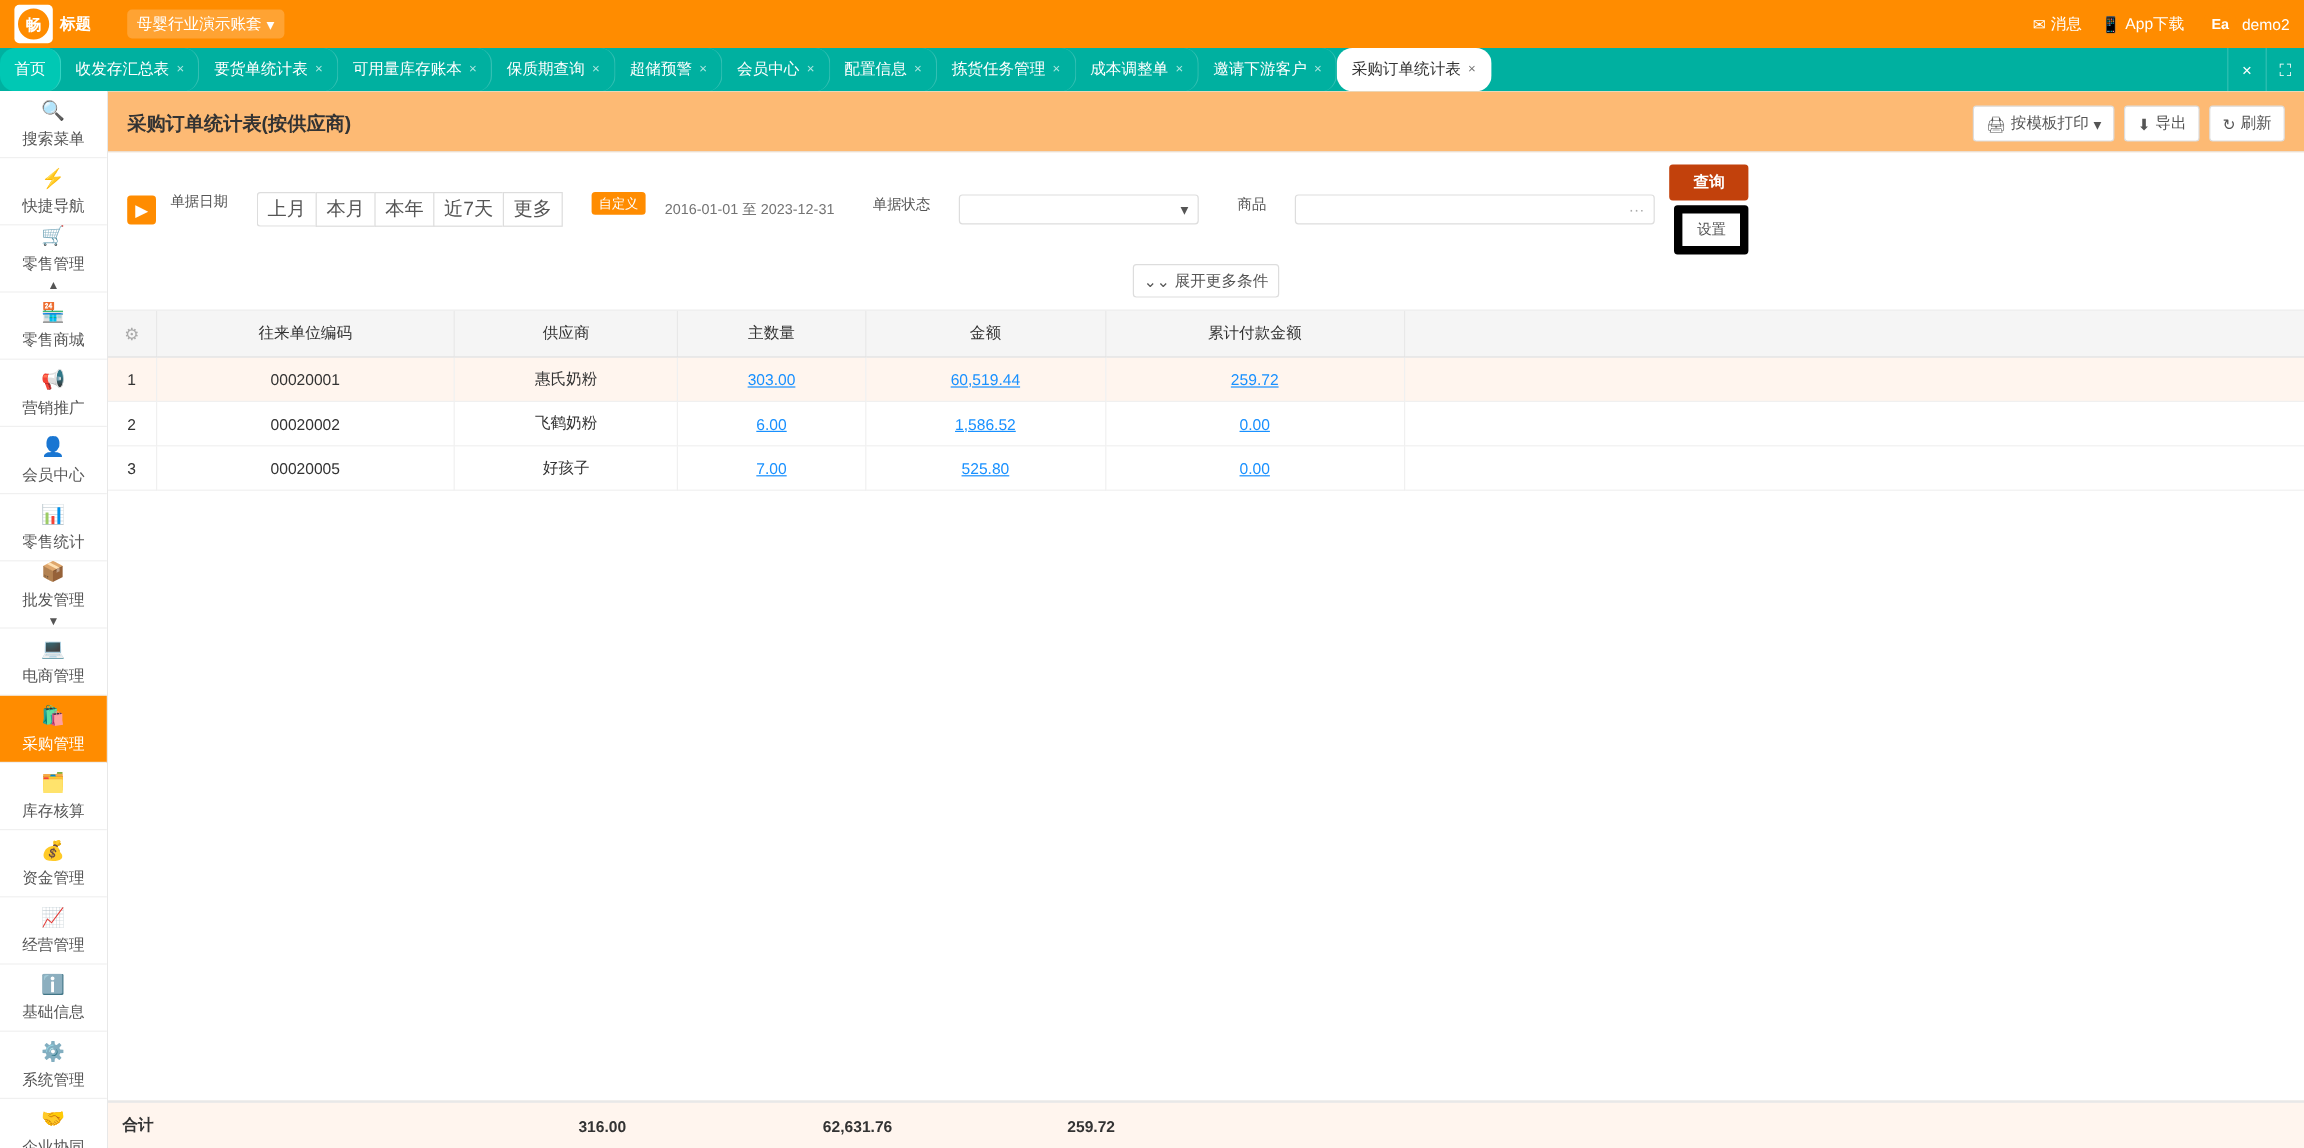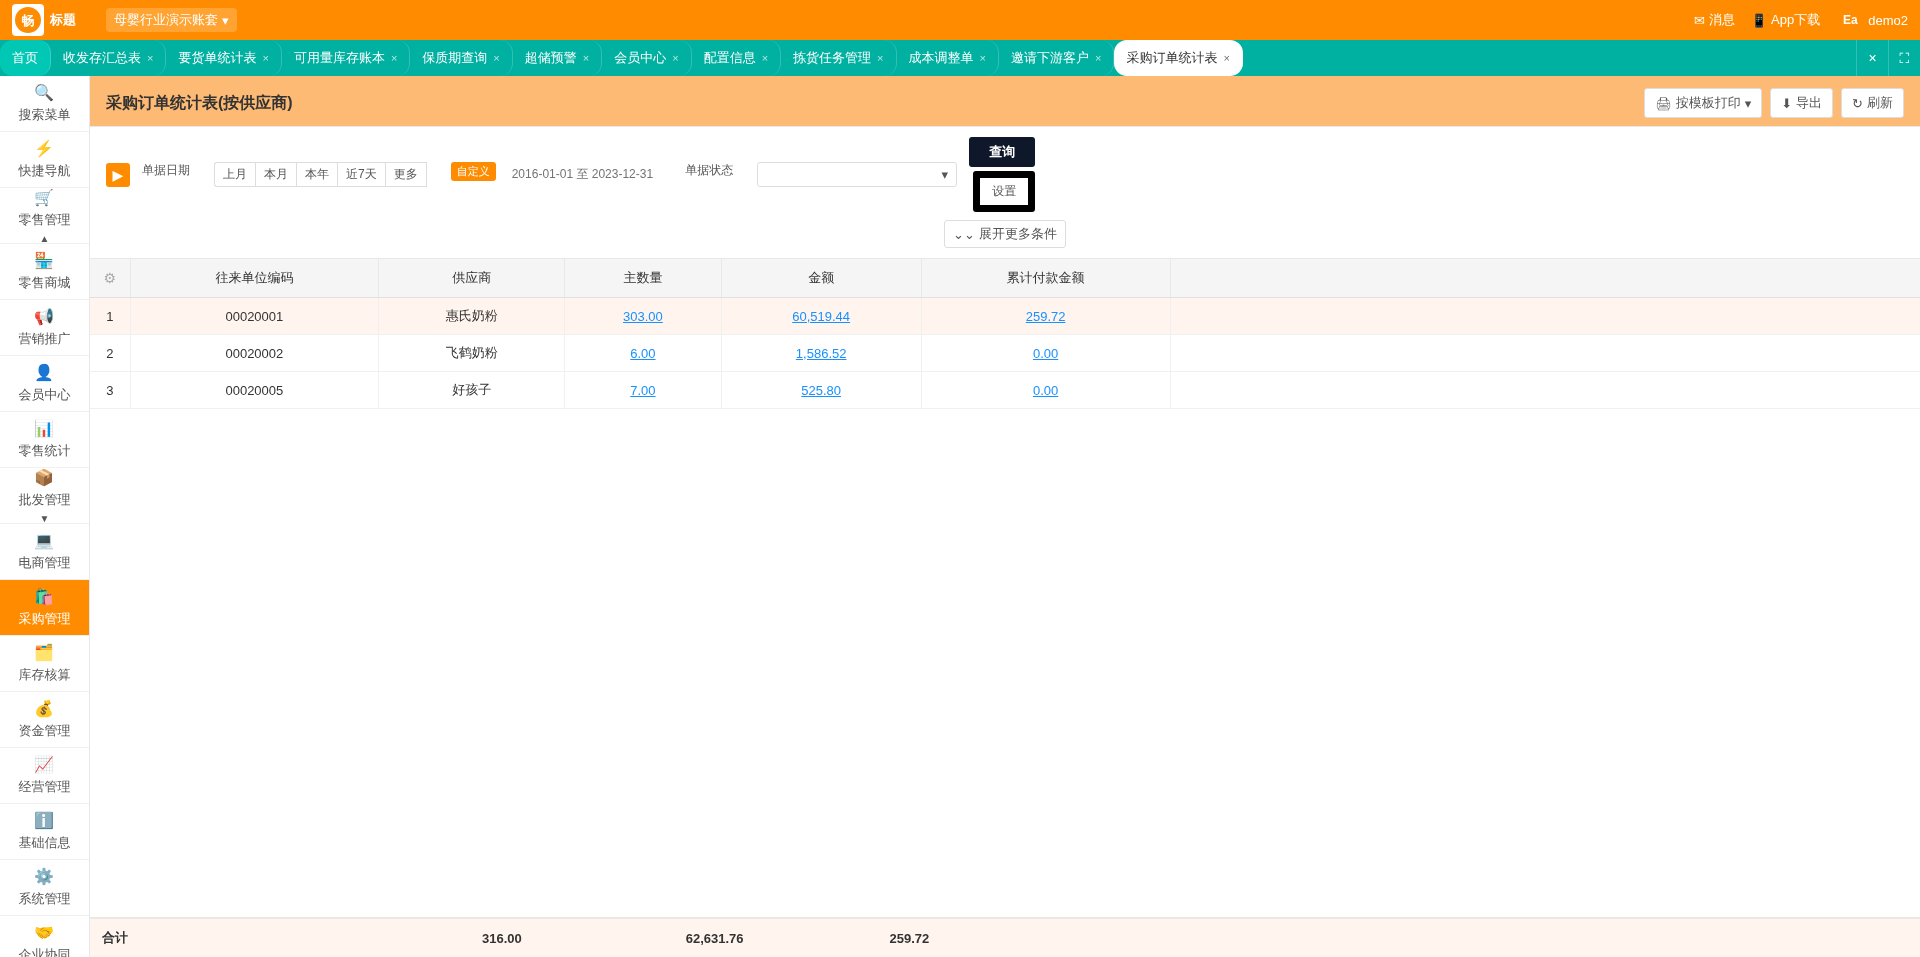--- a/index.html
+++ b/index.html
@@ -83,21 +83,21 @@
 
     
     .filter-bar {
       background: white; padding: 10px 16px; flex-shrink: 0; border-bottom: 1px solid #e8e8e8;
     }
     .filter-row { display: flex; align-items: center; gap: 12px; flex-wrap: wrap; }
     .filter-group { display: flex; align-items: flex-start; gap: 24px; }
     .filter-label { color: #555; font-size: 12px; white-space: nowrap; }
     .date-buttons { display: flex; gap: 0; }
     .date-btn {
-      padding: 3px 8px; border: 1px solid #ddd; background: white; cursor: pointer; font-size: 12px;
+      padding: 3px 8px; border: 1px solid #ddd; background: white; cursor: pointer; font-size: 16px;
       color: #555; border-right: none;
     }
     .date-btn:first-child { border-radius: 3px 0 0 3px; }
     .date-btn:last-child { border-right: 1px solid #ddd; }
     .custom-tag {
       padding: 2px 6px; background: #ff8c00; color: white; border-radius: 3px; font-size: 11px; cursor: pointer;
     }
     .date-range { font-size: 12px; color: #737373; margin-left: 4px; }
     .filter-select {
       display: flex; align-items: center; gap: 4px; border: 1px solid #ddd; border-radius: 3px;
@@ -107,21 +107,21 @@
       display: flex; align-items: center; gap: 4px; border: 1px solid #ddd; border-radius: 3px;
       padding: 4px 8px; background: white; min-width: 300px; cursor: text; font-size: 12px; color: #555;
     }
     .filter-dots { color: #aaa; margin-left: auto; }
     .expand-btn {
       display: flex; align-items: center; gap: 4px; color: #555; font-size: 12px; cursor: pointer;
       padding: 4px 8px; border: 1px solid #ddd; border-radius: 3px; background: white; margin: 8px auto 0;
       width: fit-content;
     }
     .btn-query {
-      padding: 6px 20px; background: #0f172a; color: white; border: none; border-radius: 3px;
+      padding: 6px 20px; background: #c2410c; color: white; border: none; border-radius: 3px;
       cursor: pointer; font-size: 13px; font-weight: bold;
     }
     .btn-settings {
       padding: 5px 12px; border: 7px solid #000000; border-radius: 3px; background: white;
       cursor: pointer; font-size: 12px; color: #555;
     }
     .query-area { display: flex; flex-direction: column; gap: 4px; align-items: flex-end; }
 
     
     .toggle-arrow {
@@ -357,20 +357,27 @@
           <span class="custom-tag">自定义</span>
         </div>
         <div class="filter-group">
           <span class="date-range">2016-01-01 至 2023-12-31</span>
         </div>
         <div class="filter-group" style="margin-left: 20px;">
           <span class="filter-label">单据状态</span>
           <div class="filter-select">
             <span></span>
             <span style="margin-left: auto;">▾</span>
+          </div>
+        </div>
+        <div class="filter-group" style="margin-left: 20px;">
+          <span class="filter-label">商品</span>
+          <div class="filter-input">
+            <span></span>
+            <span class="filter-dots">···</span>
           </div>
         </div>
         <div class="query-area">
           <button class="btn-query">查询</button>
           <button class="btn-settings">设置</button>
         </div>
       </div>
       <div style="display:flex; justify-content:center;">
         <div class="expand-btn">
           <span>⌄⌄</span>

